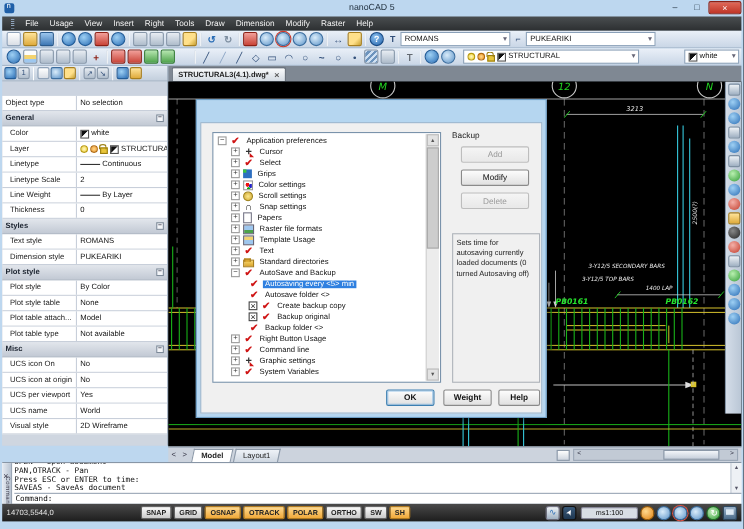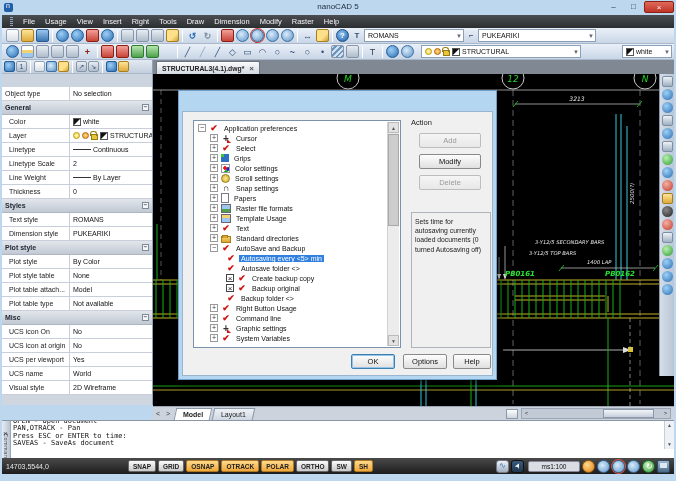--- a/index.html
+++ b/index.html
@@ -153,21 +153,21 @@
   .tsb-thumb { position:absolute; left:0; top:12px; width:100%; height:92px; background:#cdcdcd; border:1px solid #a8a8a8; }
 
   .grp-action { position:absolute; left:228px; top:6px; width:78px; font-size:7.5px; color:#222; }
   .dbtn { width:62px; height:15px; margin:6px auto 0; background:linear-gradient(#fdfdfd,#e0e0e0);
           border:1px solid #8a8a8a; border-radius:2px; font-size:7.5px; text-align:center; line-height:13px; color:#111; }
   .dbtn.disabled { color:#9a9a9a; border-color:#bdbdbd; background:linear-gradient(#f5f5f5,#e8e8e8); }
   .infobox { position:absolute; left:228px; top:100px; width:80px; height:136px; border:1px solid #aeb3ba;
              font-size:6.8px; color:#222; padding:4px 3px; line-height:1.35; background:#f0f0f0; }
   .dlg-buttons { position:absolute; left:0; bottom:6px; width:100%; height:15px; }
   .okbtn, .cancelbtn, .helpbtn { position:absolute; height:15px; background:linear-gradient(#fdfdfd,#e0e0e0);
-          border:1px solid #8a8a8a; border-radius:2px; font-size:7.5px; text-align:center; line-height:13px; color:#111; }
+          border:1px solid #8a8a8a; border-radius:2px; font-size:7.5px; text-align:center; line-height:13px; color:#111;font-weight:bold; }
   .okbtn { left:168px; width:44px; border:1px solid #3c7fb1; box-shadow:inset 0 0 0 1px #98c3e8; }
   .cancelbtn { left:220px; width:44px; }
   .helpbtn { left:270px; width:38px; }
 
   
   #layout-tabbar { position:absolute; left:153px; top:406px; width:521px; height:14px; background:#ccd3dd;
                    border-top:1px solid #9aa6b5; display:flex; align-items:center; font-size:7px; color:#222; }
   .nav-arr { width:10px; text-align:center; color:#334; font-size:7px; }
   .nav-arr.l::before { content:"<"; } .nav-arr.r::before { content:">"; }
   .ltab { height:12px; padding:0 7px; display:flex; align-items:center; border:1px solid #8b98a8; border-bottom:none;
@@ -183,21 +183,21 @@
   .hs-thumb { position:absolute; left:55%; top:0; width:34%; height:9px; background:linear-gradient(#f2f5f9,#c6cfdb); border:1px solid #8b98a8; }
 
   
   #cmdpanel { position:absolute; left:2px; top:420px; width:672px; height:38px; background:#fff; border-top:1px solid #8896a6; }
   .cmdstrip { position:absolute; left:0; top:0; width:9px; height:100%; background:linear-gradient(90deg,#e6ebf2,#b9c4d2); border-right:1px solid #9aa6b5; }
   .cmdstrip .x-ico { position:absolute; top:1px; left:1px; }
   .cmd-vlabel { position:absolute; top:12px; left:1px; font-size:5.5px; color:#445; writing-mode:vertical-rl; letter-spacing:.5px; }
   .cmdhist { position:absolute; left:11px; top:0; right:11px; height:28px; overflow:hidden;
              font-family:"DejaVu Sans Mono", monospace; font-size:7px; line-height:7.4px; color:#111; }
   .cmdhist div { margin-top:0; }
-  .cmdhist div:first-child { margin-top:-3px; }
+  .cmdhist div:first-child { margin-top:-3px;font-family:Liberation Mono, monospace; }
   .cmd-scroll { position:absolute; right:0; top:0; width:10px; height:28px; background:#eef1f5; border-left:1px solid #c4ccd6; }
   .cs-up, .cs-dn { position:absolute; left:0; width:100%; height:9px; font-size:5px; color:#556; text-align:center; line-height:9px; }
   .cs-up { top:0; } .cs-up::before { content:"▲"; }
   .cs-dn { bottom:0; } .cs-dn::before { content:"▼"; }
   .cmdinput { position:absolute; left:11px; bottom:0; right:0; height:10px; border-top:1px solid #9aa6b5;
               font-family:"DejaVu Sans Mono", monospace; font-size:7px; line-height:9px; color:#111; padding-left:1px; }
 
   
   #statusbar { position:absolute; left:2px; top:458px; width:672px; height:16px;
                background:linear-gradient(#4a4a4a,#1d1d1d); display:flex; align-items:center; color:#ddd; }
@@ -717,29 +717,29 @@
                 <span class="tlbl">System Variables</span>
               </div>
           </div>
           <div class="tree-scroll">
             <span class="tsb-up"></span>
             <span class="tsb-thumb"></span>
             <span class="tsb-dn"></span>
           </div>
         </div>
         <div class="grp-action">
-          <span>Action</span>
+          <span>Backup</span>
           <div class="dbtn disabled">Add</div>
           <div class="dbtn">Modify</div>
           <div class="dbtn disabled">Delete</div>
         </div>
         <div class="infobox">Sets time for autosaving currently loaded documents (0 turned Autosaving off)</div>
         <div class="dlg-buttons">
           <div class="okbtn">OK</div>
-          <div class="cancelbtn">Options</div>
+          <div class="cancelbtn">Weight</div>
           <div class="helpbtn">Help</div>
         </div>
       </div>
     </div>
   </div>
 
   <div id="layout-tabbar">
     <span class="nav-arr l"></span>
     <span class="nav-arr r"></span>
     <span class="ltab active">
@@ -765,20 +765,21 @@
     <div class="cmdhist">
       <div>OPEN - Open document</div>
       <div>PAN,OTRACK - Pan</div>
       <div>Press ESC or ENTER to time:</div>
       <div>SAVEAS - SaveAs document</div>
     </div>
     <div class="cmd-scroll">
       <span class="cs-up"></span>
       <span class="cs-dn"></span>
     </div>
+    <div class="cmdinput">Command:</div>
   </div>
 
   <div id="statusbar">
     <span class="coords">14703,5544,0</span>
     <span class="tg">SNAP</span>
     <span class="tg">GRID</span>
     <span class="tg on">OSNAP</span>
     <span class="tg on">OTRACK</span>
     <span class="tg on">POLAR</span>
     <span class="tg">ORTHO</span>

